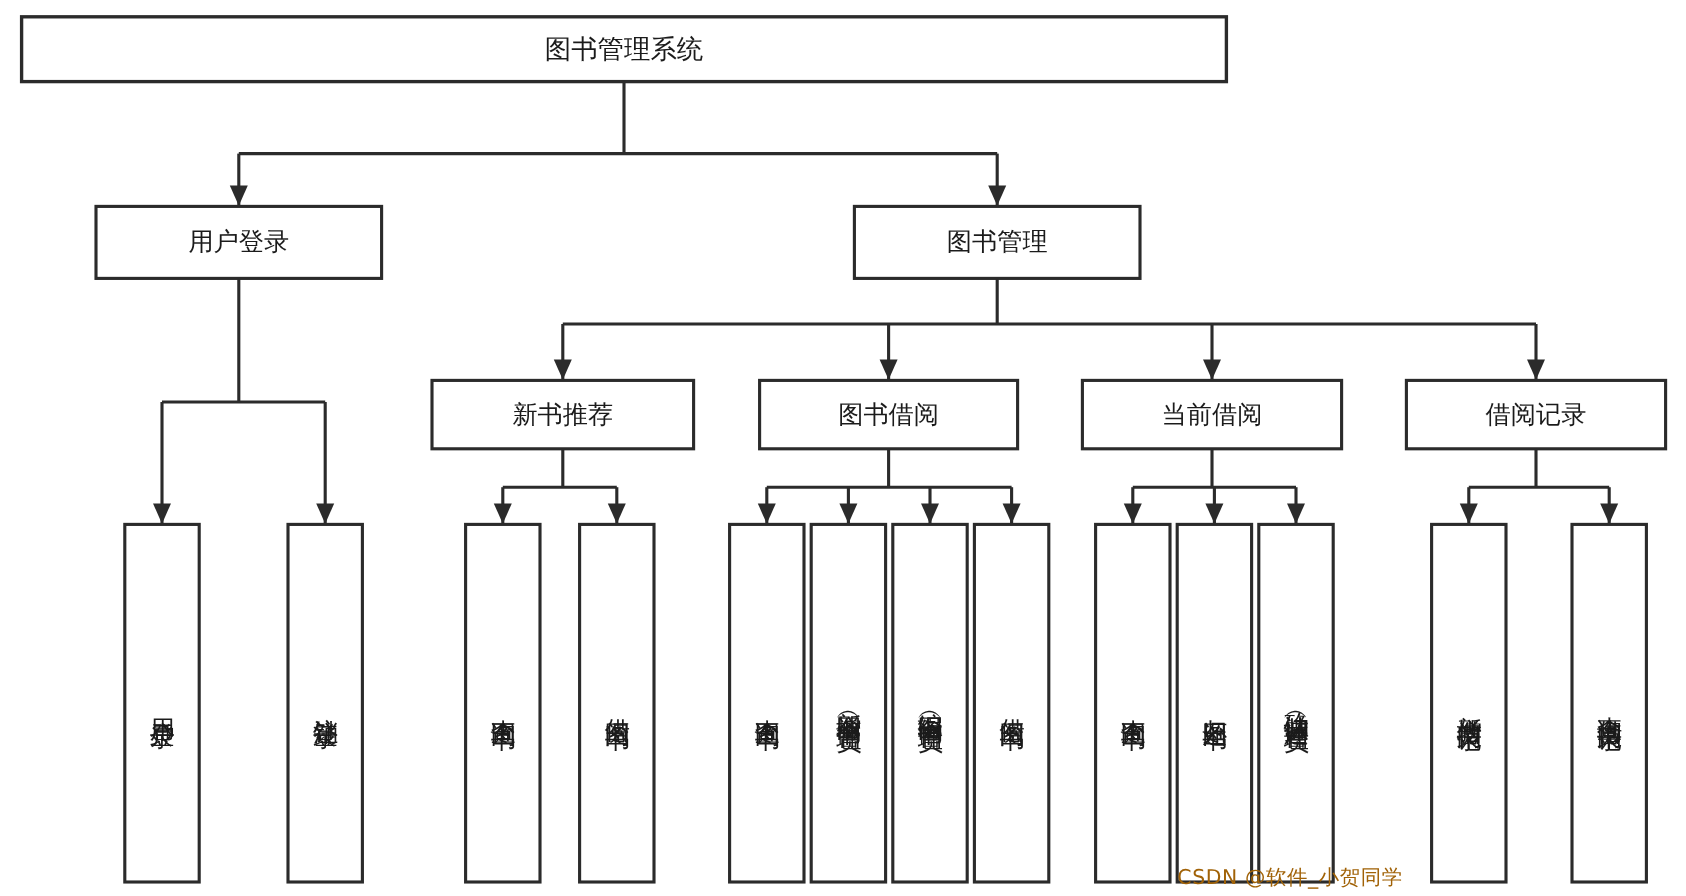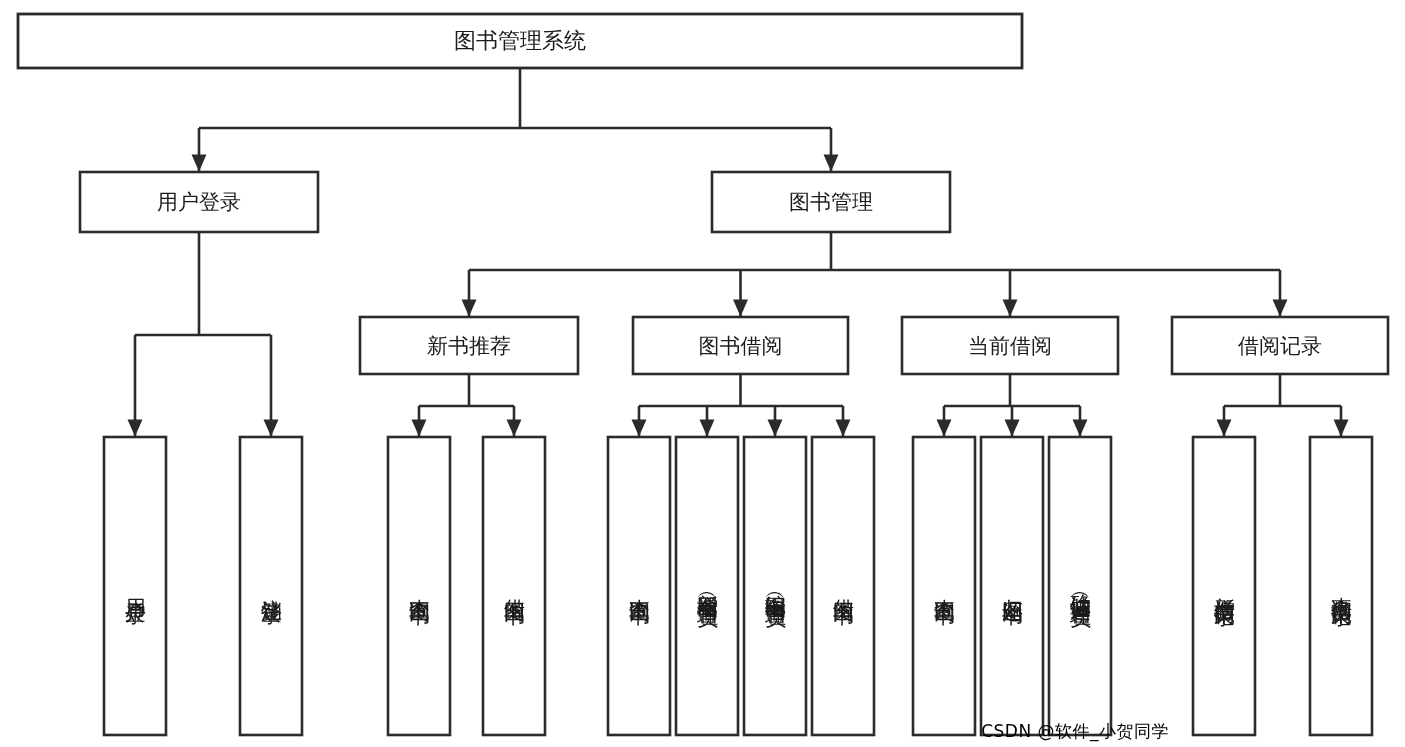--- a/index.html
+++ b/index.html
@@ -73,21 +73,21 @@
     color: #1b1b1b;
     white-space: nowrap;
     text-align: center;
   }
   .watermark {
     position: absolute;
     right: 8px;
     bottom: 4px;
     font-family: "DejaVu Sans", "Liberation Sans", sans-serif;
     font-size: 17px;
-    color: #000000;
+    color: #a16207;
     letter-spacing: 0.5px;
     white-space: nowrap;
     user-select: none;
   }
 </style>
 </head>
 <body>
 
 <div id="diagram-root">
 

